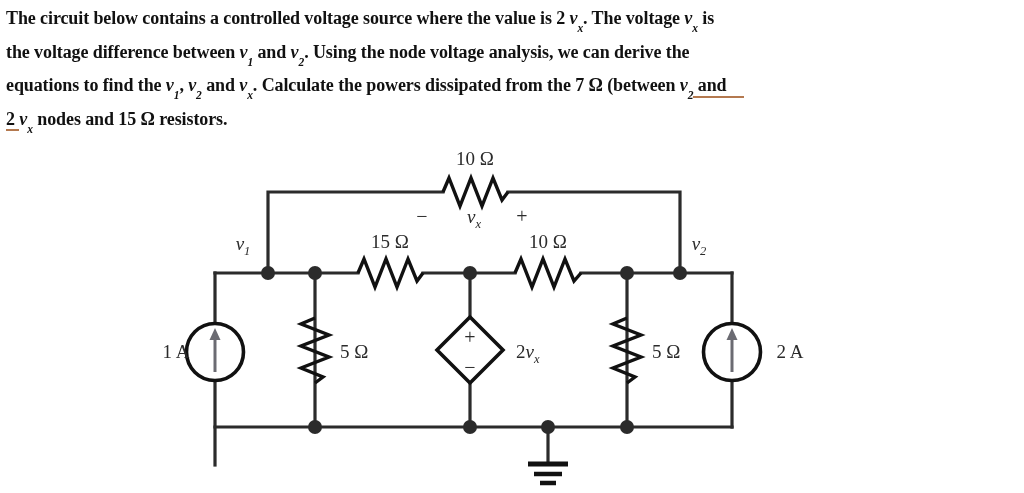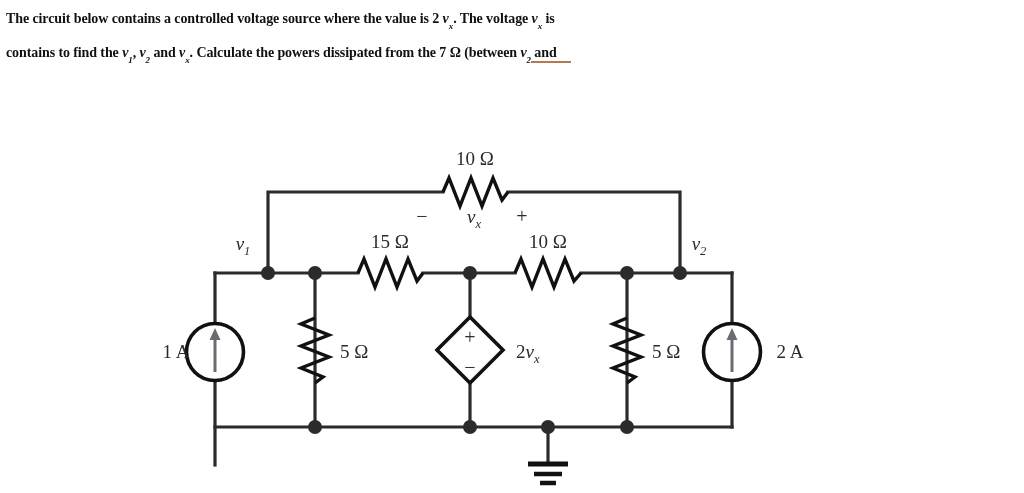--- a/index.html
+++ b/index.html
@@ -15,21 +15,21 @@
     color: #1a1a1a;
     overflow: hidden;
   }
 
   
   #problem-text {
     position: absolute;
     left: 6px;
     top: 2px;
     width: 1012px;
-    font-size: 14px;
+    font-size: 18px;
     font-weight: bold;
     line-height: 33.5px;
     letter-spacing: -0.1px;
     color: #111111;
   }
   #problem-text .ital {
     font-style: italic;
   }
   #problem-text sub {
     font-size: 0.64em;
@@ -77,23 +77,25 @@
     font-size: 20px;
     fill: #2b2b2b;
   }
 </style>
 </head>
 <body>
 
 <div id="problem-text">
   <div><span>The circuit below contains a controlled voltage source where the value is 2 </span><span class="ital">v</span><sub>x</sub><span>.  The voltage </span><span class="ital">v</span><sub>x</sub><span> is</span></div>
 
+  <div><span>the voltage difference between </span><span class="ital">v</span><sub>1</sub><span> and </span><span class="ital">v</span><sub>2</sub><span>. Using the node voltage analysis, we can derive the</span></div>
 
-  <div><span>contains to find the </span><span class="ital">v</span><sub>1</sub><span>, </span><span class="ital">v</span><sub>2</sub><span> and </span><span class="ital">v</span><sub>x</sub><span>. Calculate the powers dissipated from the 7 Ω (between </span><span class="ital">v</span><sub>2</sub><span class="uline"> and</span><span class="uline wide-space">&nbsp;&nbsp;</span></div>
+  <div><span>equations to find the </span><span class="ital">v</span><sub>1</sub><span>, </span><span class="ital">v</span><sub>2</sub><span> and </span><span class="ital">v</span><sub>x</sub><span>. Calculate the powers dissipated from the 7 Ω (between </span><span class="ital">v</span><sub>2</sub><span class="uline"> and</span><span class="uline wide-space">&nbsp;&nbsp;</span></div>
 
+  <div><span class="uline-2">2 </span><span class="ital">v</span><sub>x</sub><span> nodes and 15 Ω resistors.</span></div>
 </div>
 
 <div id="circuit-wrap">
 <svg width="1024" height="353" viewBox="0 0 1024 353" xmlns="http://www.w3.org/2000/svg">
 
   <g fill="none" stroke="#2b2b2b" stroke-width="3.2" stroke-linecap="square">
 
     <path d="M268,133 L268,52 L443,52"></path>
 
     <path d="M508,52 L680,52 L680,133"></path>

